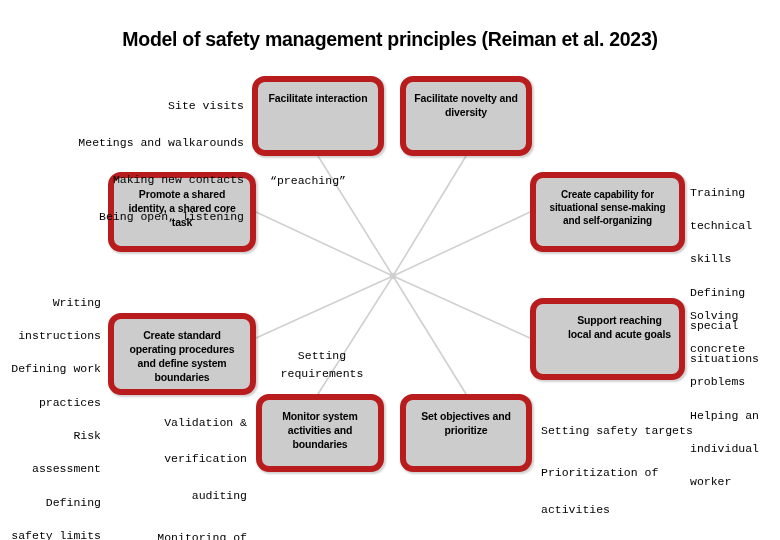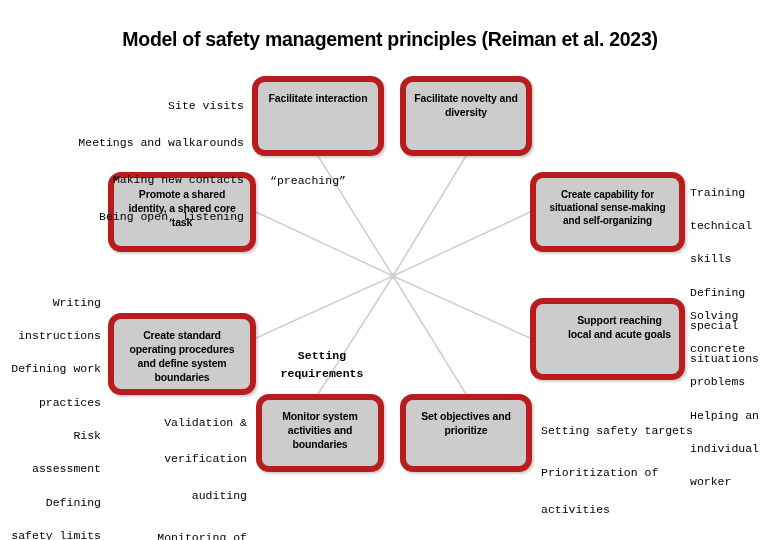--- a/index.html
+++ b/index.html
@@ -199,16 +199,16 @@
   <div class="anno left-align" style="left:541px; top:404px; width:235px; line-height:1.58;">
     <span class="anno-line">Setting safety targets</span>
     <span class="anno-line" style="margin-top:6px;">Prioritization of</span>
     <span class="anno-line">activities</span>
     
     
   </div>
 
   <div class="center-note" style="left:248px; top:172px; width:120px;">“preaching”</div>
 
-  <div class="center-note" style="left:258px; top:347px; width:128px;font-weight:bold;">Setting
+  <div class="center-note" style="left:258px; top:347px; width:128px;">Setting
 requirements</div>
 
 </div>
 
 </body></html>

